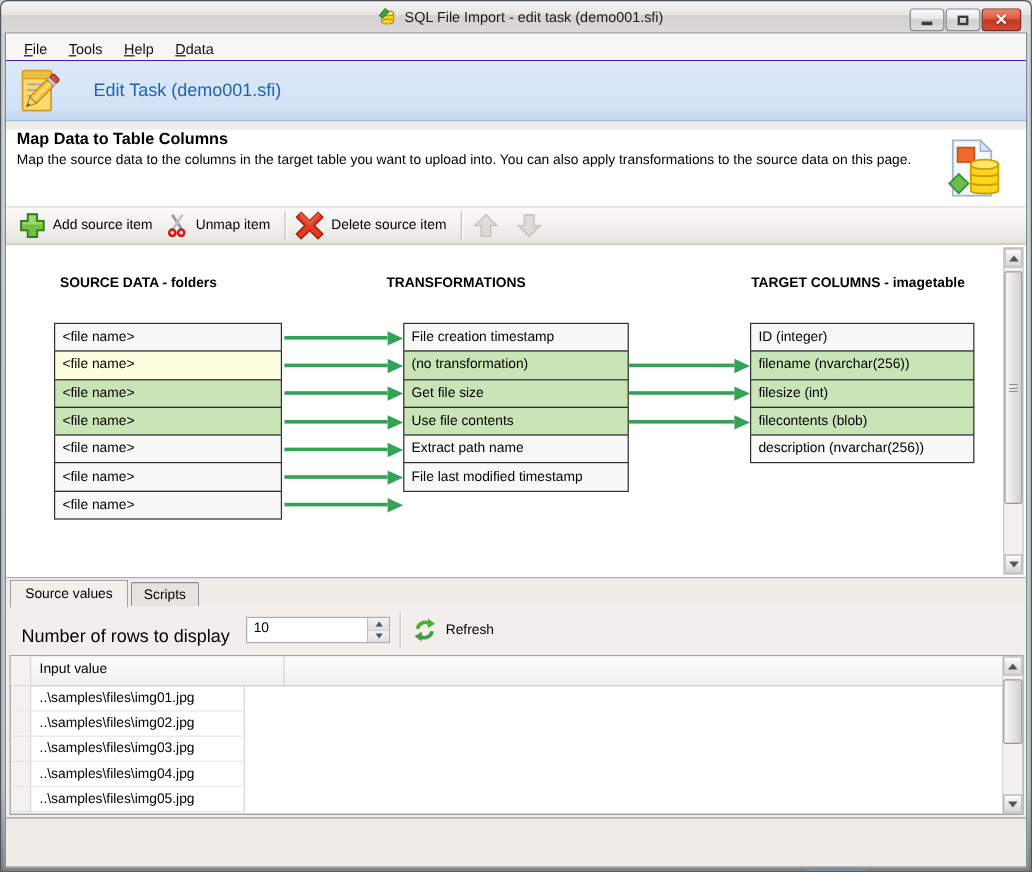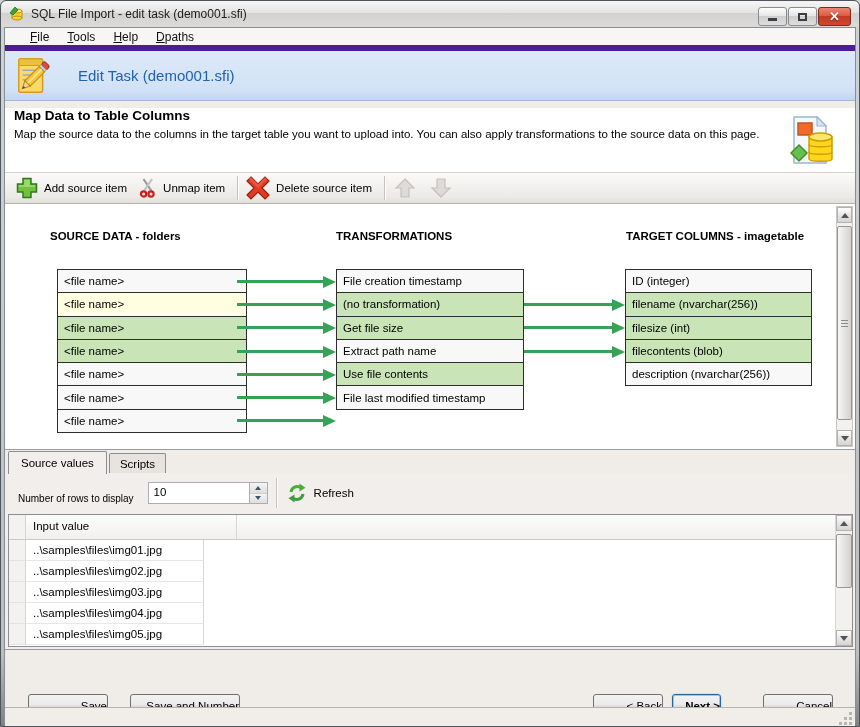--- a/index.html
+++ b/index.html
@@ -5,61 +5,61 @@
   html,body{margin:0;padding:0;}
   body{
     width:860px;height:727px;position:relative;overflow:hidden;
     font-family:"Liberation Sans",sans-serif;
     background:linear-gradient(180deg,#cfd4d9 0%,#b9bec3 90%,#7d8185 100%);
   }
   .win-outline{position:absolute;inset:0;border:1px solid #4e545a;border-radius:6px 6px 2px 2px;pointer-events:none;}
   
   .titlebar{position:absolute;left:1px;right:1px;top:1px;height:26px;
     background:linear-gradient(180deg,#f6f6f6 0%,#e4e3e2 45%,#d3d1cf 46%,#dddbd9 100%);
-    border-radius:5px 5px 0 0;display:flex;align-items:center;}
+    border-radius:5px 5px 0 0;display:flex;align-items:center;justify-content:center;}
   .app-ico{width:16px;height:16px;margin:0 6px 0 8px;}
   .title-text{font-size:12px;color:#1c1c1c;}
   .winbtns{position:absolute;right:8px;top:6px;display:flex;gap:1px;}
   .wbtn{width:29px;height:19px;border:1px solid #858b91;border-radius:3px;
     background:linear-gradient(180deg,#fdfdfd,#e7e6e5 45%,#d0cecc 50%,#e0dedc);
     display:flex;align-items:center;justify-content:center;box-sizing:border-box;}
   .wbtn.close{width:33px;border:1px solid #7e2a1a;
     background:linear-gradient(180deg,#eb8573,#dd5b42 45%,#c23а24 50%,#c53b25);
     background:linear-gradient(180deg,#eb8573,#dd5b42 45%,#c23a24 50%,#cf4830);}
   .glyph-min{width:9px;height:3px;background:#3a3e42;margin-top:6px;}
   .glyph-max{width:9px;height:8px;border:2px solid #3a3e42;box-sizing:border-box;}
   .glyph-x{color:#fff;font-size:13px;font-weight:bold;line-height:1;text-shadow:0 1px 1px #70190c;}
   
   .client{position:absolute;left:4px;right:4px;top:27px;bottom:4px;border:1px solid #878d94;background:#f0ede9;}
   .band{position:relative;width:100%;box-sizing:border-box;}
   
-  .menubar{height:23px;background:#f7f6f5;border-bottom:6px solid #4c1d95;display:flex;align-items:flex-start;padding-left:16px;}
+  .menubar{height:23px;background:#f7f6f5;border-bottom:1px solid #4c1d95;display:flex;align-items:flex-end;padding-left:6px;}
   .menu-item{font-size:12px;color:#111;padding:2px 9px;}
   .menu-item .k{text-decoration:underline;}
   
   .banner{height:50px;background:linear-gradient(180deg,#dce9f9 0%,#d2e2f6 80%,#c3d6ee 100%);
     border-bottom:1px solid #9fbcde;display:flex;align-items:center;}
   .banner svg{margin-left:9px;}
   .banner-title{margin-left:22px;font-size:15px;color:#2163ae;}
   
   .desc{height:65px;background:#fff;border-bottom:1px solid #d4d0cb;}
   .desc h1{margin:7px 0 4px 9px;font-size:13.5px;color:#000;}
   .desc p{margin:0 90px 0 9px;font-size:11.5px;line-height:15px;color:#000;max-width:760px;}
   .desc .map-ico{position:absolute;right:18px;top:7px;}
   
   .toolbar{height:31px;background:linear-gradient(180deg,#fbfaf9,#eceae6 80%,#e3e0db);
     border-bottom:1px solid #b7b3ad;display:flex;align-items:center;padding-left:7px;}
   .tbtn{display:flex;align-items:center;gap:6px;padding:2px 8px 2px 4px;font-size:11.5px;color:#000;}
   .tsep{width:1px;height:24px;background:#c6c2bc;margin:0 4px;box-shadow:1px 0 0 #fff;}
   .tbtn.disabled{opacity:.9;}
   
-  .mapping{height:246px;background:#fff;border-bottom:1px solid #989ca2;}
+  .mapping{height:278px;background:#fff;border-bottom:1px solid #989ca2;}
   .col-head{position:absolute;top:26px;font-size:11.5px;font-weight:bold;color:#000;}
   .src-col,.trf-col,.tgt-col{position:absolute;top:65px;}
-  .src-col{left:52px;width:190px;}
+  .src-col{left:40px;width:190px;}
   .trf-col{left:331px;width:188px;}
   .tgt-col{left:620px;width:187px;}
   .mbox{height:24.3px;margin-top:-1px;border:1px solid #2e2e2e;box-sizing:border-box;
     background:#f8f8f8;display:flex;align-items:center;padding-left:6px;font-size:11.5px;color:#000;}
   .mbox:first-child{margin-top:0;}
   .mbox.sel{background:#feffe1;}
   .mbox.map{background:#c9e4b6;}
   .arrow{position:absolute;height:3px;background:#35a257;}
   .arrow:after{content:"";position:absolute;right:-13px;top:-4.5px;width:0;height:0;
     border-top:6px solid transparent;border-bottom:6px solid transparent;border-left:13px solid #35a257;}
@@ -77,21 +77,21 @@
   .mapping .vsb{top:2px;bottom:2px;right:2px;}
   .mapping .sb-thumb{top:3px;height:192px;}
   
   .tabstrip{height:23px;background:#f0ede9;display:flex;align-items:flex-end;padding-left:3px;}
   .tab{font-size:11.5px;padding:4px 10px 4px 10px;border:1px solid #8a8e94;border-bottom:none;
     border-radius:2px 2px 0 0;background:#e7e4df;margin-right:2px;position:relative;top:1px;color:#000;}
   .tab.active{background:#f1eeeb;padding:5px 12px;z-index:3;top:1px;}
   
   .pane{height:177px;background:#f1eeeb;border-bottom:1px solid #989ca2;}
   .rowsbar{height:40px;display:flex;align-items:center;}
-  .rowsbar label{font-size:10px;margin-left:13px;color:#000;margin-top:11px;}
+  .rowsbar label{font-size:15px;margin-left:13px;color:#000;margin-top:11px;}
   .spinner{margin-left:14px;width:120px;height:22px;border:1px solid #abadb3;background:#fff;
     display:flex;box-sizing:border-box;}
   .spinner .val{flex:1;font-size:11.5px;padding:3px 0 0 5px;color:#000;}
   .spinbtns{width:17px;border-left:1px solid #abadb3;display:flex;flex-direction:column;}
   .spinbtn{flex:1;background:linear-gradient(180deg,#f4f4f4,#dfdedd);display:flex;align-items:center;justify-content:center;border-bottom:1px solid #cfcecd;}
   .spinbtn:last-child{border-bottom:none;}
   .sp-up{width:0;height:0;border-left:3.5px solid transparent;border-right:3.5px solid transparent;border-bottom:4.5px solid #41546e;}
   .sp-dn{width:0;height:0;border-left:3.5px solid transparent;border-right:3.5px solid transparent;border-top:4.5px solid #41546e;}
   .rb-sep{width:1px;height:30px;background:#c6c2bc;box-shadow:1px 0 0 #fff;margin:0 0 0 8px;}
   .refresh{display:flex;align-items:center;gap:7px;margin-left:10px;font-size:11.5px;color:#000;}
@@ -140,21 +140,21 @@
       </div>
   </div>
 </div>
 
 <div class="client">
 
   <div class="band menubar">
     <span class="menu-item"><span class="k">F</span><span>ile</span></span>
     <span class="menu-item"><span class="k">T</span><span>ools</span></span>
     <span class="menu-item"><span class="k">H</span><span>elp</span></span>
-    <span class="menu-item"><span class="k">D</span><span>paths</span></span>
+    <span class="menu-item"><span class="k">D</span><span>data</span></span>
   </div>
 
   <div class="band banner">
     <svg width="42" height="42" viewBox="0 0 44 44">
       <rect x="5" y="4" width="25" height="35" rx="2" fill="#fbd96b" stroke="#d19b23" stroke-width="1.5"></rect>
       <rect x="5" y="4" width="25" height="7" rx="2" fill="#edbe3f" stroke="#d19b23" stroke-width="1"></rect>
       <line x1="9" y1="16" x2="25" y2="16" stroke="#9aa9bc" stroke-width="1.5"></line>
       <line x1="9" y1="21" x2="25" y2="21" stroke="#9aa9bc" stroke-width="1.5"></line>
       <line x1="9" y1="26" x2="22" y2="26" stroke="#9aa9bc" stroke-width="1.5"></line>
       <g transform="rotate(45 22 22)">
@@ -219,39 +219,39 @@
     </div>
     <div class="tbtn disabled">
       <svg width="24" height="24" viewBox="0 0 24 24">
         <polygon points="12,21 3,12 8,12 8,3 16,3 16,12 21,12" fill="#dcdad6" stroke="#c0bdb8" stroke-width="1.2"></polygon>
       </svg>
     </div>
   </div>
 
   <div class="band mapping">
     <div class="col-head" style="left:45px;">SOURCE DATA - folders</div>
-    <div class="col-head" style="left:331px;">TRANSFORMATIONS</div>
+    <div class="col-head" style="left:317px;">TRANSFORMATIONS</div>
     <div class="col-head" style="left:621px;">TARGET COLUMNS - imagetable</div>
 
     <div class="src-col">
       <div class="mbox">&lt;file name&gt;</div>
       <div class="mbox sel">&lt;file name&gt;</div>
       <div class="mbox map">&lt;file name&gt;</div>
       <div class="mbox map">&lt;file name&gt;</div>
       <div class="mbox">&lt;file name&gt;</div>
       <div class="mbox">&lt;file name&gt;</div>
       <div class="mbox">&lt;file name&gt;</div>
     </div>
 
     <div class="trf-col">
       <div class="mbox">File creation timestamp</div>
       <div class="mbox map">(no transformation)</div>
       <div class="mbox map">Get file size</div>
+      <div class="mbox map">Use file contents</div>
       <div class="mbox">Extract path name</div>
-      <div class="mbox map">Use file contents</div>
       <div class="mbox">File last modified timestamp</div>
     </div>
 
     <div class="tgt-col">
       <div class="mbox">ID (integer)</div>
       <div class="mbox map">filename (nvarchar(256))</div>
       <div class="mbox map">filesize (int)</div>
       <div class="mbox map">filecontents (blob)</div>
       <div class="mbox">description (nvarchar(256))</div>
     </div>

